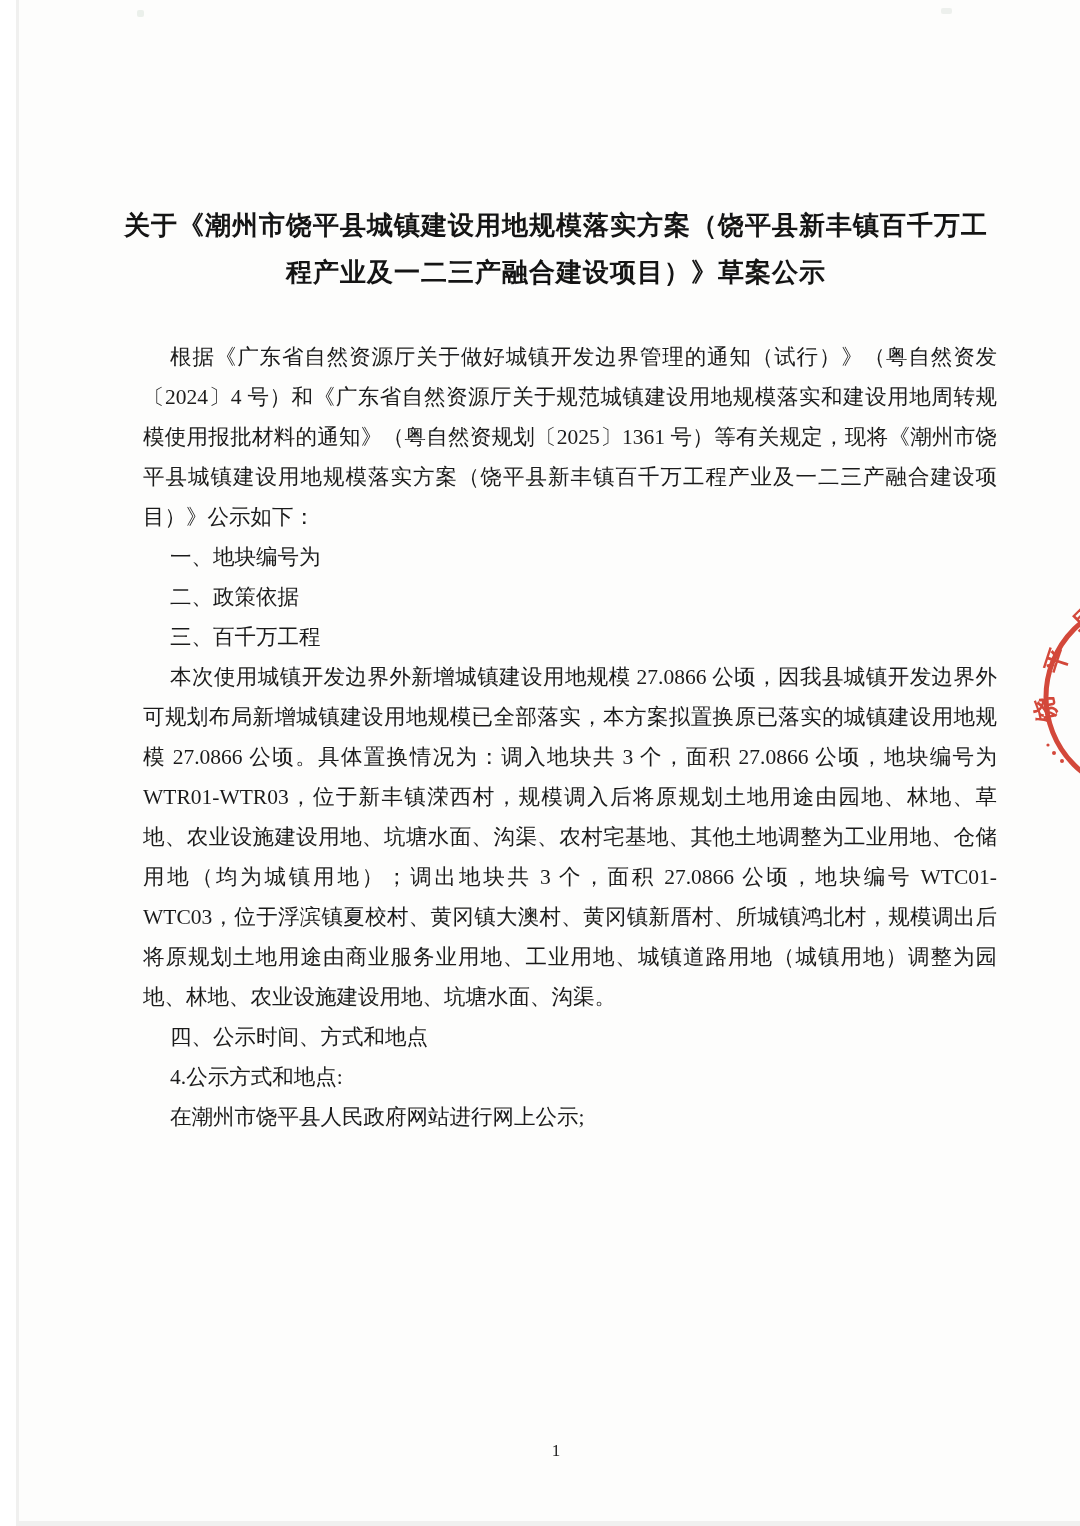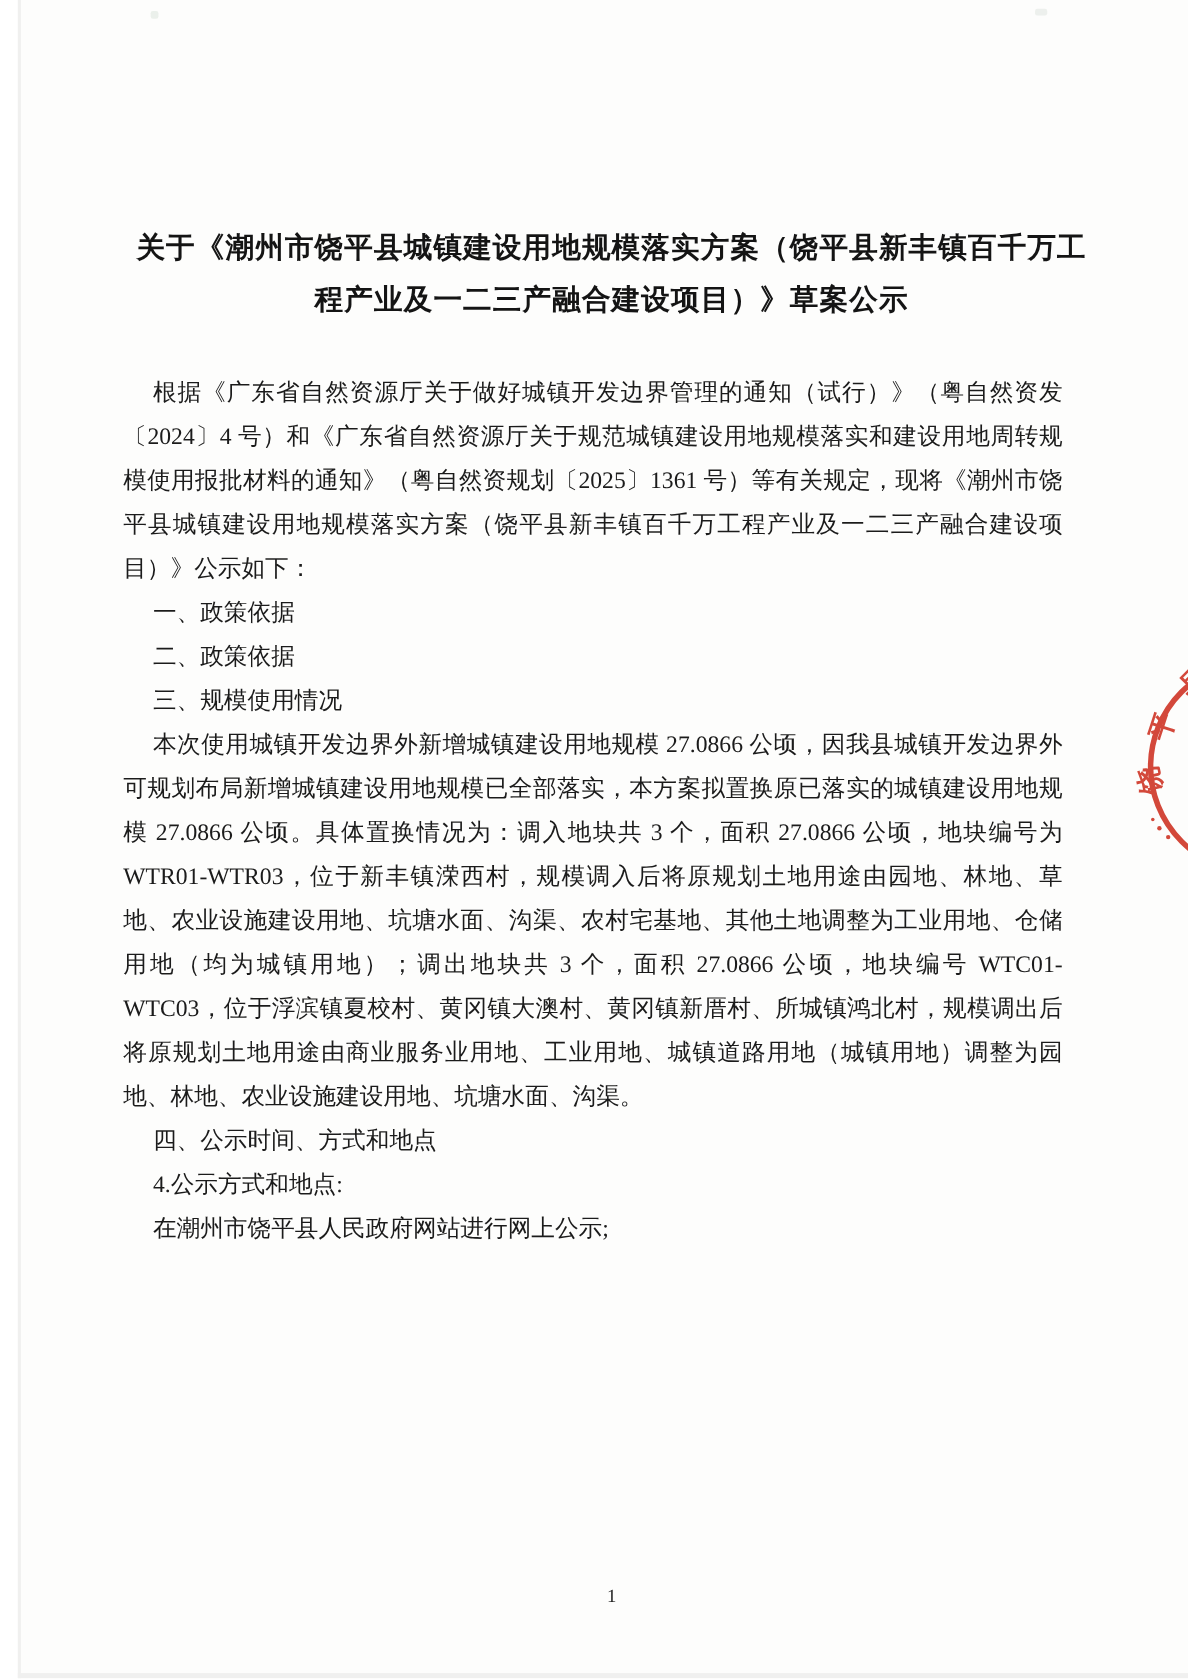--- a/index.html
+++ b/index.html
@@ -32,21 +32,21 @@
     font-size: 26px;
     font-weight: 700;
     line-height: 47px;
     letter-spacing: 1px;
     color: #141414;
   }
 
   .doc-content {
     position: absolute;
     top: 337px;
-    left: 96px;
+    left: 127px;
     width: 854px;
     font-size: 21.5px;
     line-height: 40px;
     color: #1b1b1b;
     text-align: justify;
   }
   .doc-content p { margin: 0; text-indent: 27px; }
 
   .page-number {
     position: absolute;
@@ -82,23 +82,23 @@
   <div class="edge-right"></div>
   <div class="edge-bottom"></div>
 
   <div class="speck speck-tl"></div>
   <div class="speck speck-tr"></div>
 
   <div class="doc-title">关于《潮州市饶平县城镇建设用地规模落实方案（饶平县新丰镇百千万工程产业及一二三产融合建设项目）》草案公示</div>
 
   <div class="doc-content">
     <p>根据《广东省自然资源厅关于做好城镇开发边界管理的通知（试行）》（粤自然资发〔2024〕4 号）和《广东省自然资源厅关于规范城镇建设用地规模落实和建设用地周转规模使用报批材料的通知》（粤自然资规划〔2025〕1361 号）等有关规定，现将《潮州市饶平县城镇建设用地规模落实方案（饶平县新丰镇百千万工程产业及一二三产融合建设项目）》公示如下：</p>
-    <p>一、政策依据</p>
+    <p>一、地块编号为</p>
     <p>二、政策依据</p>
-    <p>三、规模使用情况</p>
+    <p>三、百千万工程</p>
     <p>本次使用城镇开发边界外新增城镇建设用地规模 27.0866 公顷，因我县城镇开发边界外可规划布局新增城镇建设用地规模已全部落实，本方案拟置换原已落实的城镇建设用地规模 27.0866 公顷。具体置换情况为：调入地块共 3 个，面积 27.0866 公顷，地块编号为 WTR01-WTR03，位于新丰镇溁西村，规模调入后将原规划土地用途由园地、林地、草地、农业设施建设用地、坑塘水面、沟渠、农村宅基地、其他土地调整为工业用地、仓储用地（均为城镇用地）；调出地块共 3 个，面积 27.0866 公顷，地块编号 WTC01-WTC03，位于浮滨镇夏校村、黄冈镇大澳村、黄冈镇新厝村、所城镇鸿北村，规模调出后将原规划土地用途由商业服务业用地、工业用地、城镇道路用地（城镇用地）调整为园地、林地、农业设施建设用地、坑塘水面、沟渠。</p>
     <p>四、公示时间、方式和地点</p>
     <p>4.公示方式和地点:</p>
     <p>在潮州市饶平县人民政府网站进行网上公示;</p>
   </div>
 
   <div class="seal">
     <svg width="72" height="248" viewBox="0 0 72 248" xmlns="http://www.w3.org/2000/svg">
       <g opacity="0.9">
         <circle cx="118" cy="124" r="96" fill="none" stroke="#cf3526" stroke-width="5"></circle>

